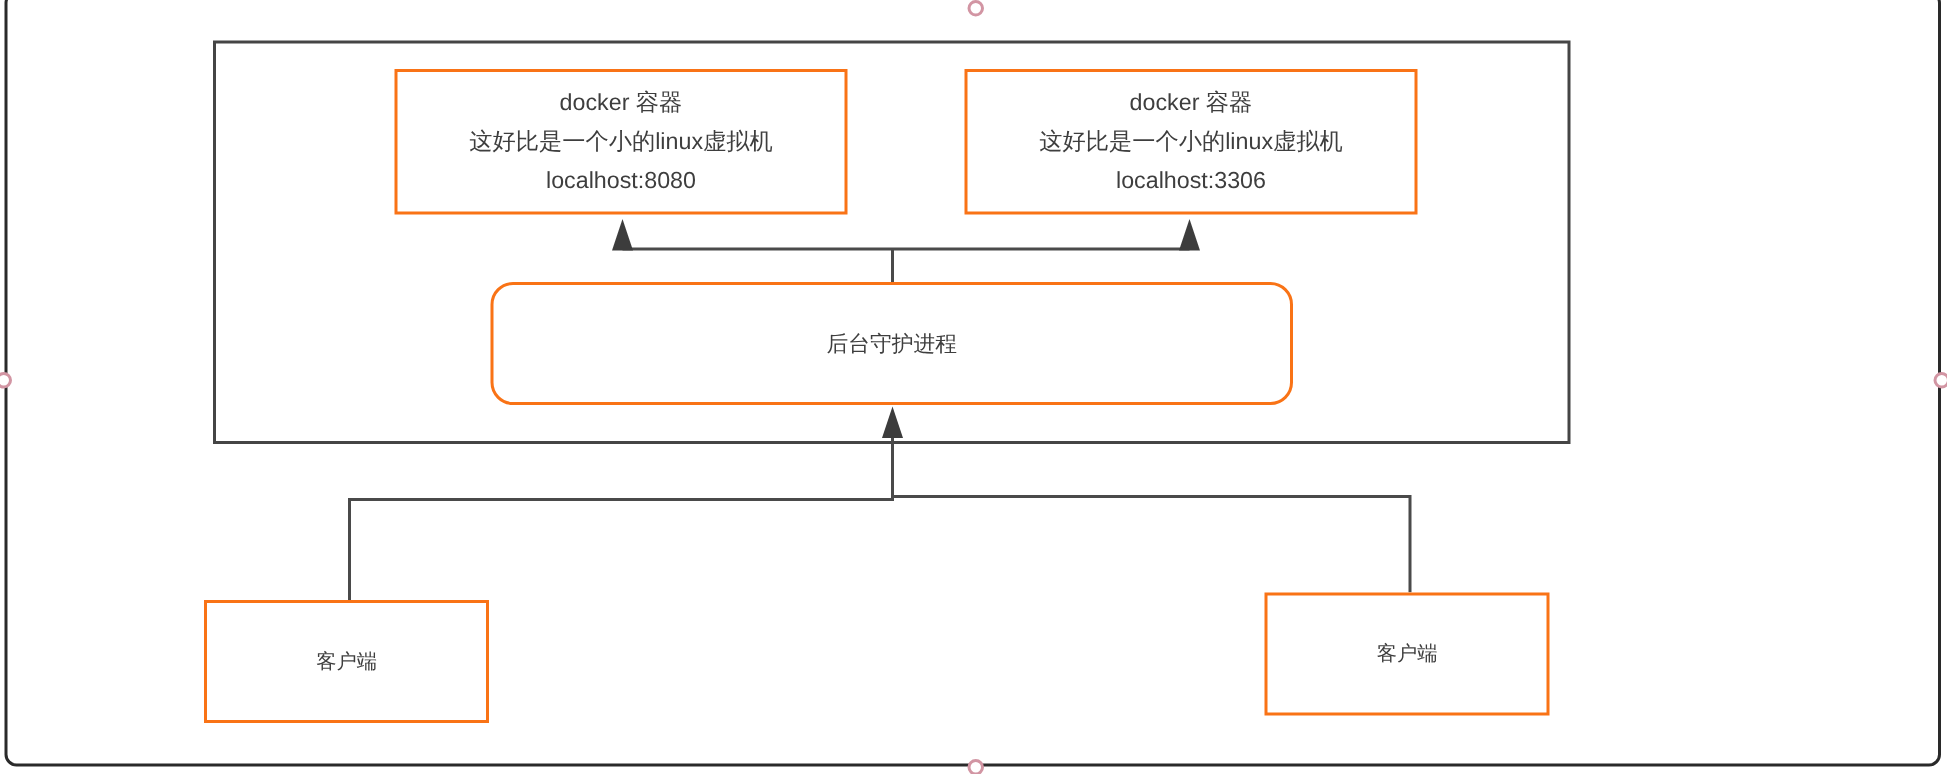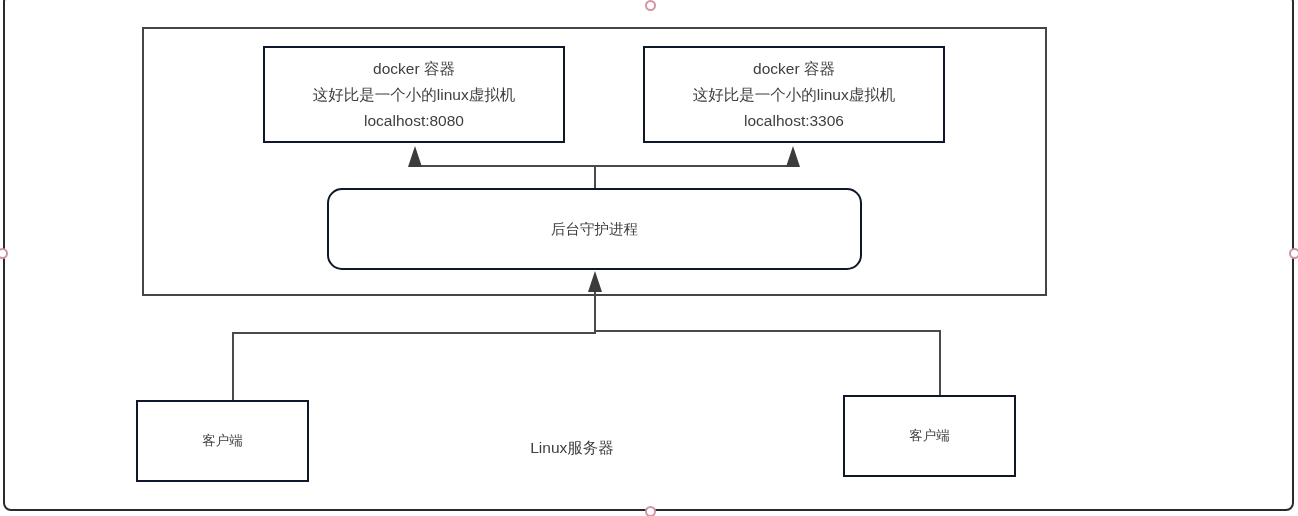--- a/index.html
+++ b/index.html
@@ -39,21 +39,21 @@
     z-index: 30;
   }
   .handle.top    { left: 645px; top: 0px; }
   .handle.left   { left: -3px;  top: 248px; }
   .handle.bottom { left: 645px; top: 506px; }
   .handle.right  { left: 1289px; top: 248px; }
 
   
   .node {
     position: absolute;
-    border: 2px solid #0f172a;
+    border: 2px solid #f97316;
     background: #ffffff;
     box-sizing: border-box;
     display: flex;
     flex-direction: column;
     align-items: center;
     justify-content: center;
     color: #3e3e3e;
     text-align: center;
     z-index: 10;
   }
@@ -78,21 +78,21 @@
   .docker-right { left: 643px; top: 46px; }
   .daemon-box {
     left: 327px;
     top: 188px;
     width: 535px;
     height: 82px;
     font-size: 14.5px;
     border-radius: 15px;
   }
   .client-box {
-    width: 173px;
+    width: 190px;
     height: 82px;
     font-size: 13.5px;
   }
   .client-left  { left: 136px; top: 400px; }
   .client-right { left: 843px; top: 395px; }
 
   .server-label {
     position: absolute;
     left: 472px;
     top: 438px;
@@ -161,15 +161,14 @@
   </div>
 
   <div class="node client-box client-left">
     <span class="node-line">客户端</span>
   </div>
 
   <div class="node client-box client-right">
     <span class="node-line">客户端</span>
   </div>
 
-  <div class="server-label">Linux服务器</div>
 
 </div>
 
 </body></html>

